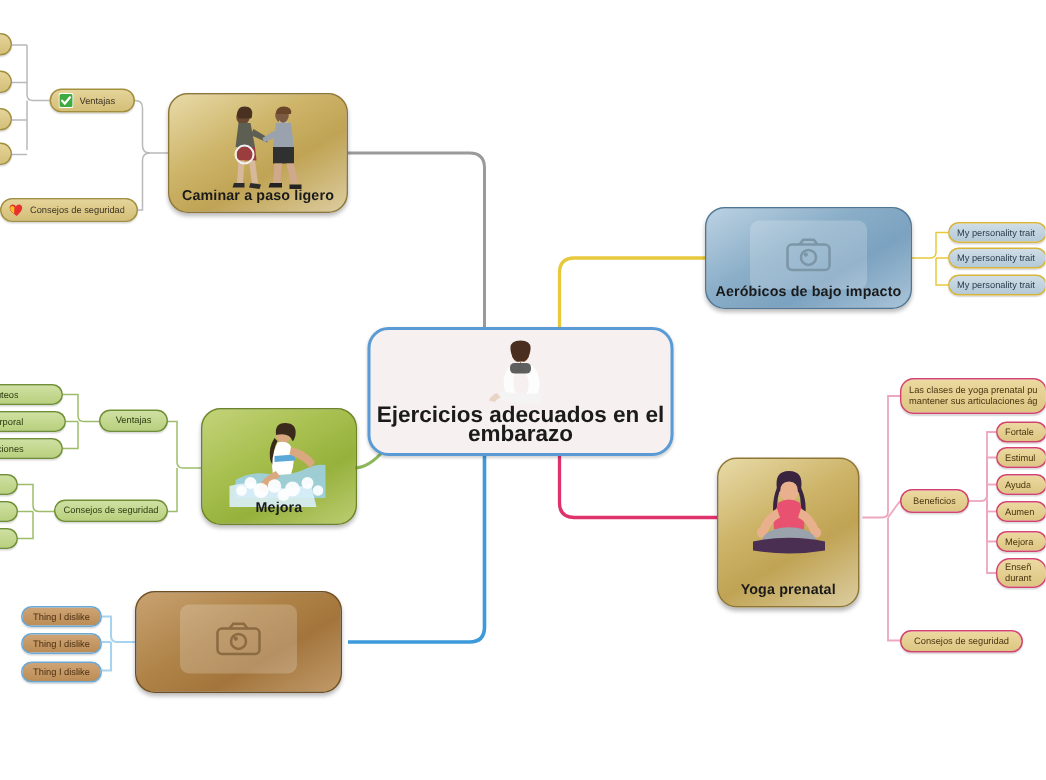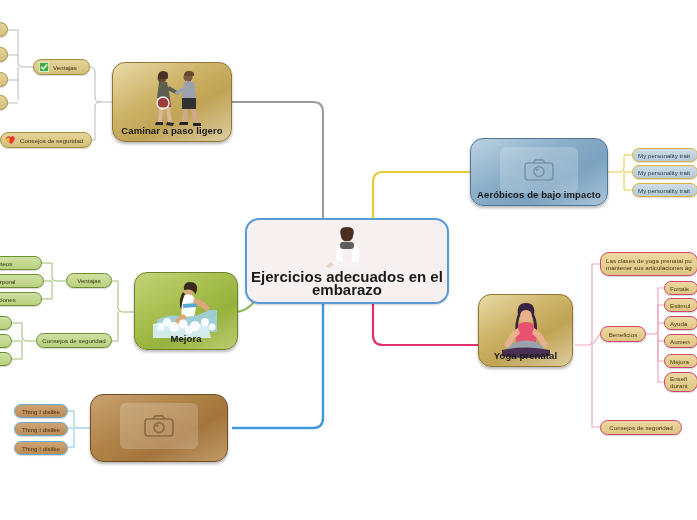--- a/index.html
+++ b/index.html
@@ -308,21 +308,21 @@
   <div class="pill green" style="left:-22px; top:316px; width:34px; height:14px;">
     <span class="p-txt"></span>
   </div>
   <div class="pill green" style="left:-22px; top:334px; width:34px; height:14px;">
     <span class="p-txt"></span>
   </div>
   <div class="pill green" style="left:-22px; top:352px; width:34px; height:14px;">
     <span class="p-txt"></span>
   </div>
 
-  <div class="topic gold" style="left:478px; top:294px; width:95px; height:73px;">
+  <div class="topic gold" style="left:478px; top:305px; width:95px; height:100px;">
     <svg class="t-art" width="76" height="62" viewBox="0 0 76 62">
       <ellipse cx="38" cy="13" rx="7" ry="8" fill="#e8b08c"></ellipse>
       <path d="M30,13 q-2,-12 8,-12 q10,0 8,12 q-1,3 -2,2 q0,-7 -6,-7 q-6,0 -6,7z" fill="#3a2440"></path>
       <path d="M30,12 q-4,10 -2,22 q1,5 4,5 q-4,-14 0,-26z" fill="#3a2440"></path>
       <path d="M46,12 q5,11 2,23 q-1,4 -4,4 q4,-14 0,-26z" fill="#3a2440"></path>
       <path d="M31,22 q7,-4 14,0 q4,10 3,18 l-20,0 q-1,-9 3,-18z" fill="#e8516f"></path>
       <path d="M30,26 q-8,4 -12,14 l5,3 q4,-9 9,-11z" fill="#e8b08c"></path>
       <path d="M46,26 q8,4 12,14 l-5,3 q-4,-9 -9,-11z" fill="#e8b08c"></path>
       <circle cx="20" cy="42" r="3.5" fill="#e8b08c"></circle>
       <circle cx="56" cy="42" r="3.5" fill="#e8b08c"></circle>

